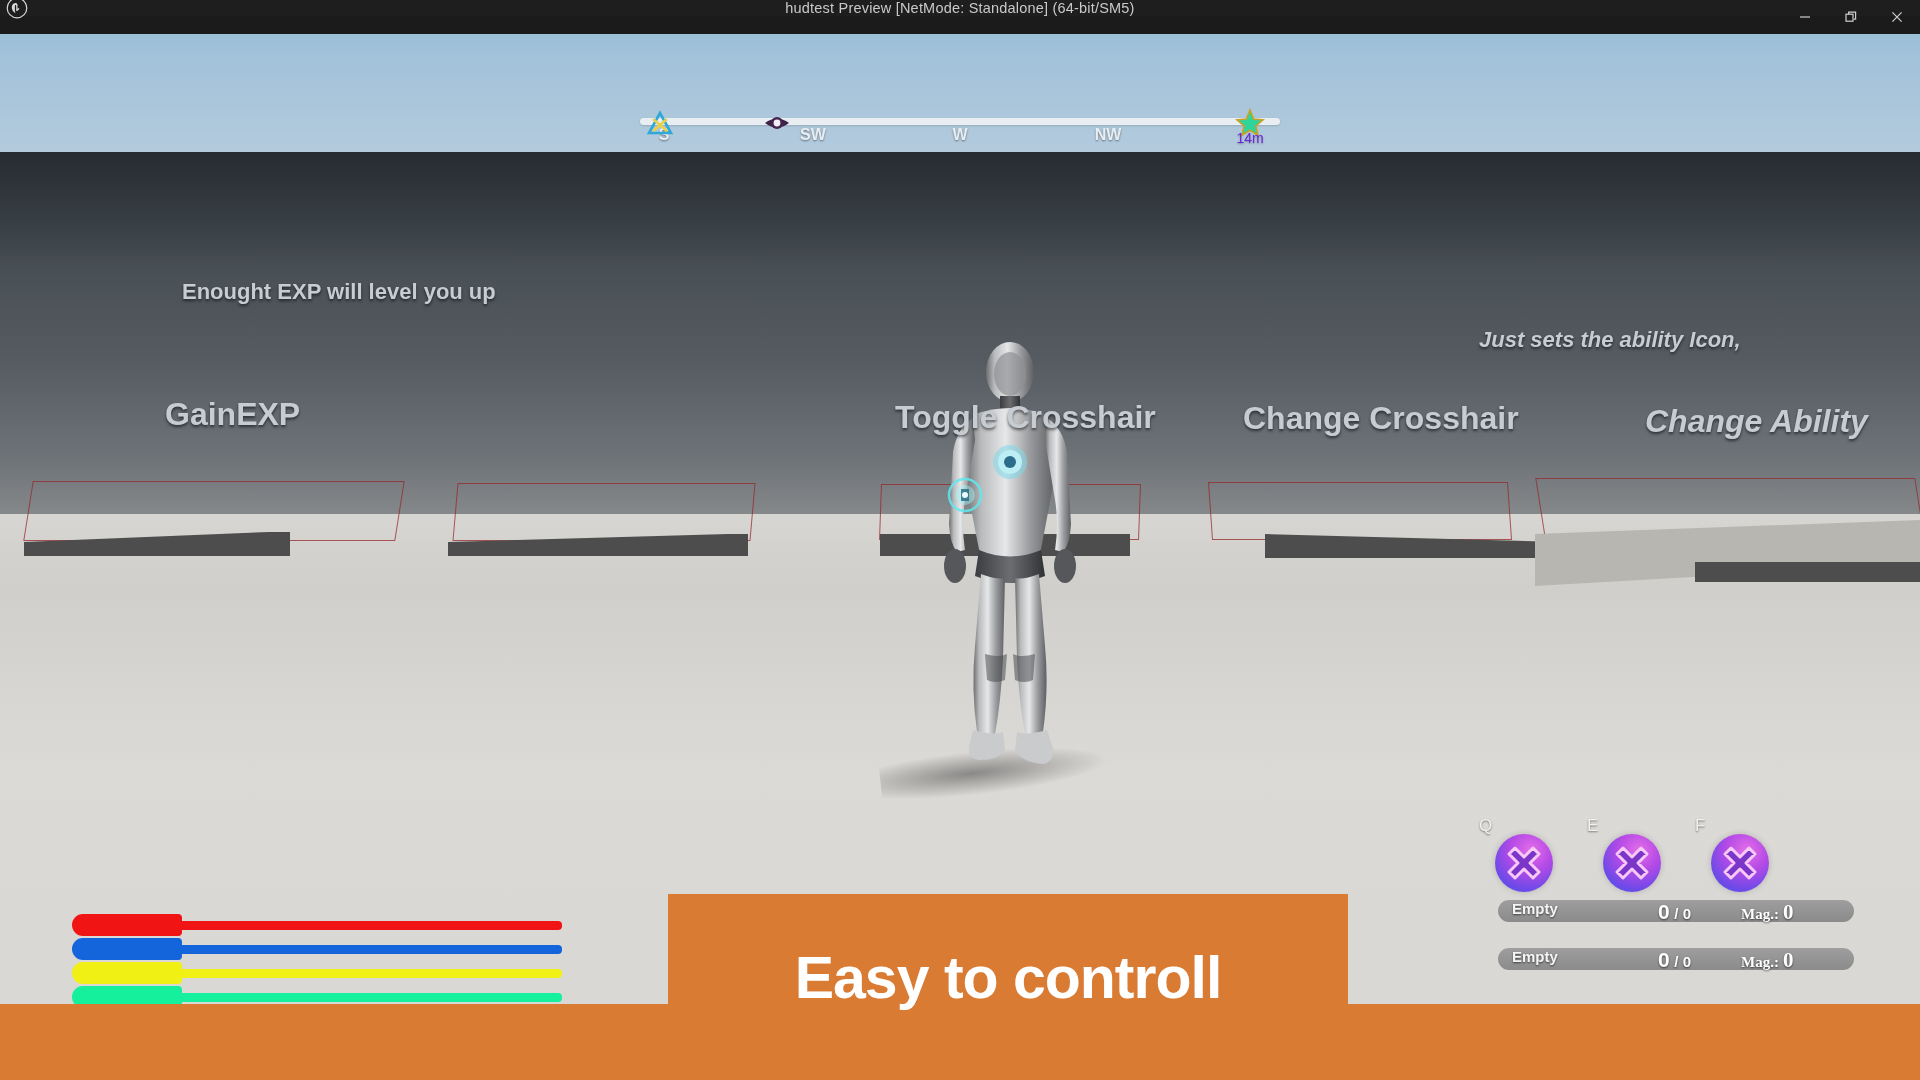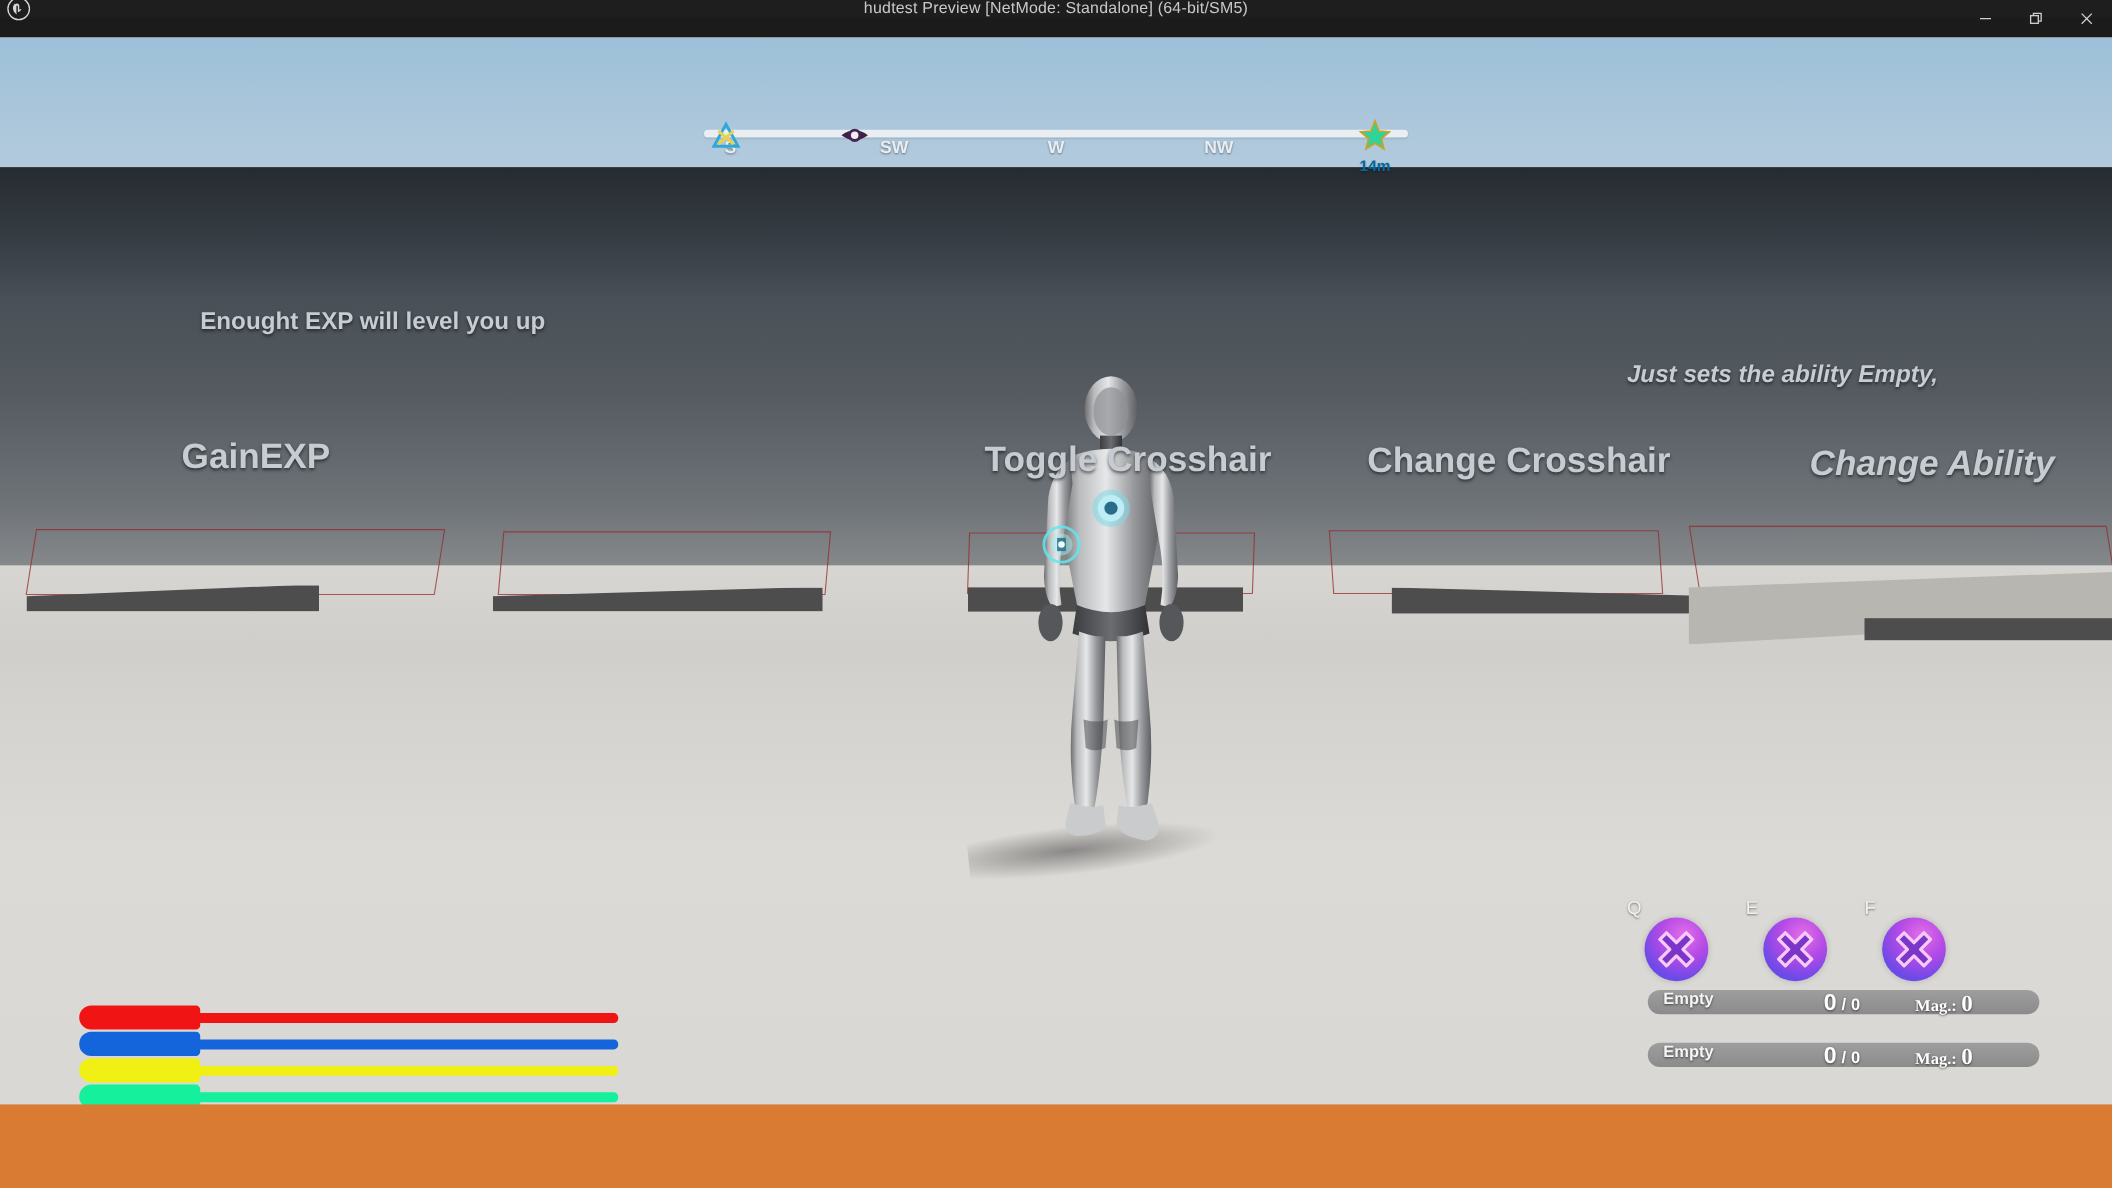--- a/index.html
+++ b/index.html
@@ -53,22 +53,22 @@
   
   .compass{ position:absolute; left:640px; top:72px; width:640px; height:60px; }
   .compass-bar{ position:absolute; left:0; top:12px; width:640px; height:7px;
     background:#e8eef2; border-radius:4px; box-shadow:0 1px 2px rgba(0,0,0,.15); }
   .compass-tick{ position:absolute; top:20px; transform:translateX(-50%);
     color:#e9eef2; font-size:16px; font-weight:600;
     text-shadow:0 1px 2px rgba(0,0,0,.45); }
   .compass-marker{ position:absolute; top:2px; transform:translateX(-50%);
     width:30px; height:30px; display:flex; align-items:center; justify-content:center; }
   .compass-marker svg{ display:block; }
-  .compass-dist{ position:absolute; top:36px; transform:translateX(-50%);
-    color:#0369a1; font-size:14px; font-weight:700;
+  .compass-dist{ position:absolute; top:24px; transform:translateX(-50%);
+    color:#6d28d9; font-size:14px; font-weight:400;
     text-shadow:0 1px 2px rgba(0,0,0,.35); }
 
   
   .hint{ position:absolute; color:#c6ccd2; font-weight:700;
     text-shadow:0 2px 3px rgba(0,0,0,.55); white-space:nowrap; }
   .hint.small{ font-size:22px; }
   .hint.big{ font-size:32px; }
   .hint.italic{ font-style:italic; }
 
   
@@ -251,21 +251,21 @@
       <div class="compass-marker" style="left:610px">
         <svg width="30" height="30" viewBox="0 0 30 30">
           <path d="M15 2 L18.6 11.1 L28 11.9 L20.8 18 L23.1 27.3 L15 22.2 L6.9 27.3 L9.2 18 L2 11.9 L11.4 11.1 Z" fill="#2fd49a" stroke="#c9a227" stroke-width="1.6"></path>
         </svg>
       </div>
       <div class="compass-dist" style="left:610px">14m</div>
     </div>
 
     <div class="hint small" style="left:182px; top:245px;">Enought EXP will level you up</div>
 
-    <div class="hint small italic" style="left:1479px; top:293px;">Just sets the ability Empty,</div>
+    <div class="hint small italic" style="left:1479px; top:293px;">Just sets the ability Icon,</div>
 
     <div class="hint big" style="left:165px; top:362px;">GainEXP</div>
     <div class="hint big" style="left:895px; top:365px;">Toggle Crosshair</div>
     <div class="hint big" style="left:1243px; top:366px;">Change Crosshair</div>
     <div class="hint big italic" style="left:1645px; top:369px;">Change Ability</div>
 
     <div class="stats">
       <div class="statbar">
         <div class="cap" style="background:#f01414"></div>
         <div class="tail" style="background:#f01414"></div>
@@ -331,15 +331,18 @@
         <span class="mid">/</span>
         <span class="mid">0</span>
       </span>
       <span class="mag">
         <span class="lbl">Mag.:</span>
         <span class="val">0</span>
       </span>
     </div>
 
     <div class="banner-strip"></div>
+    <div class="banner-box">
+      <div class="banner-text">Easy to controll</div>
+    </div>
 
   </div>
 </div>
 
 </body></html>

